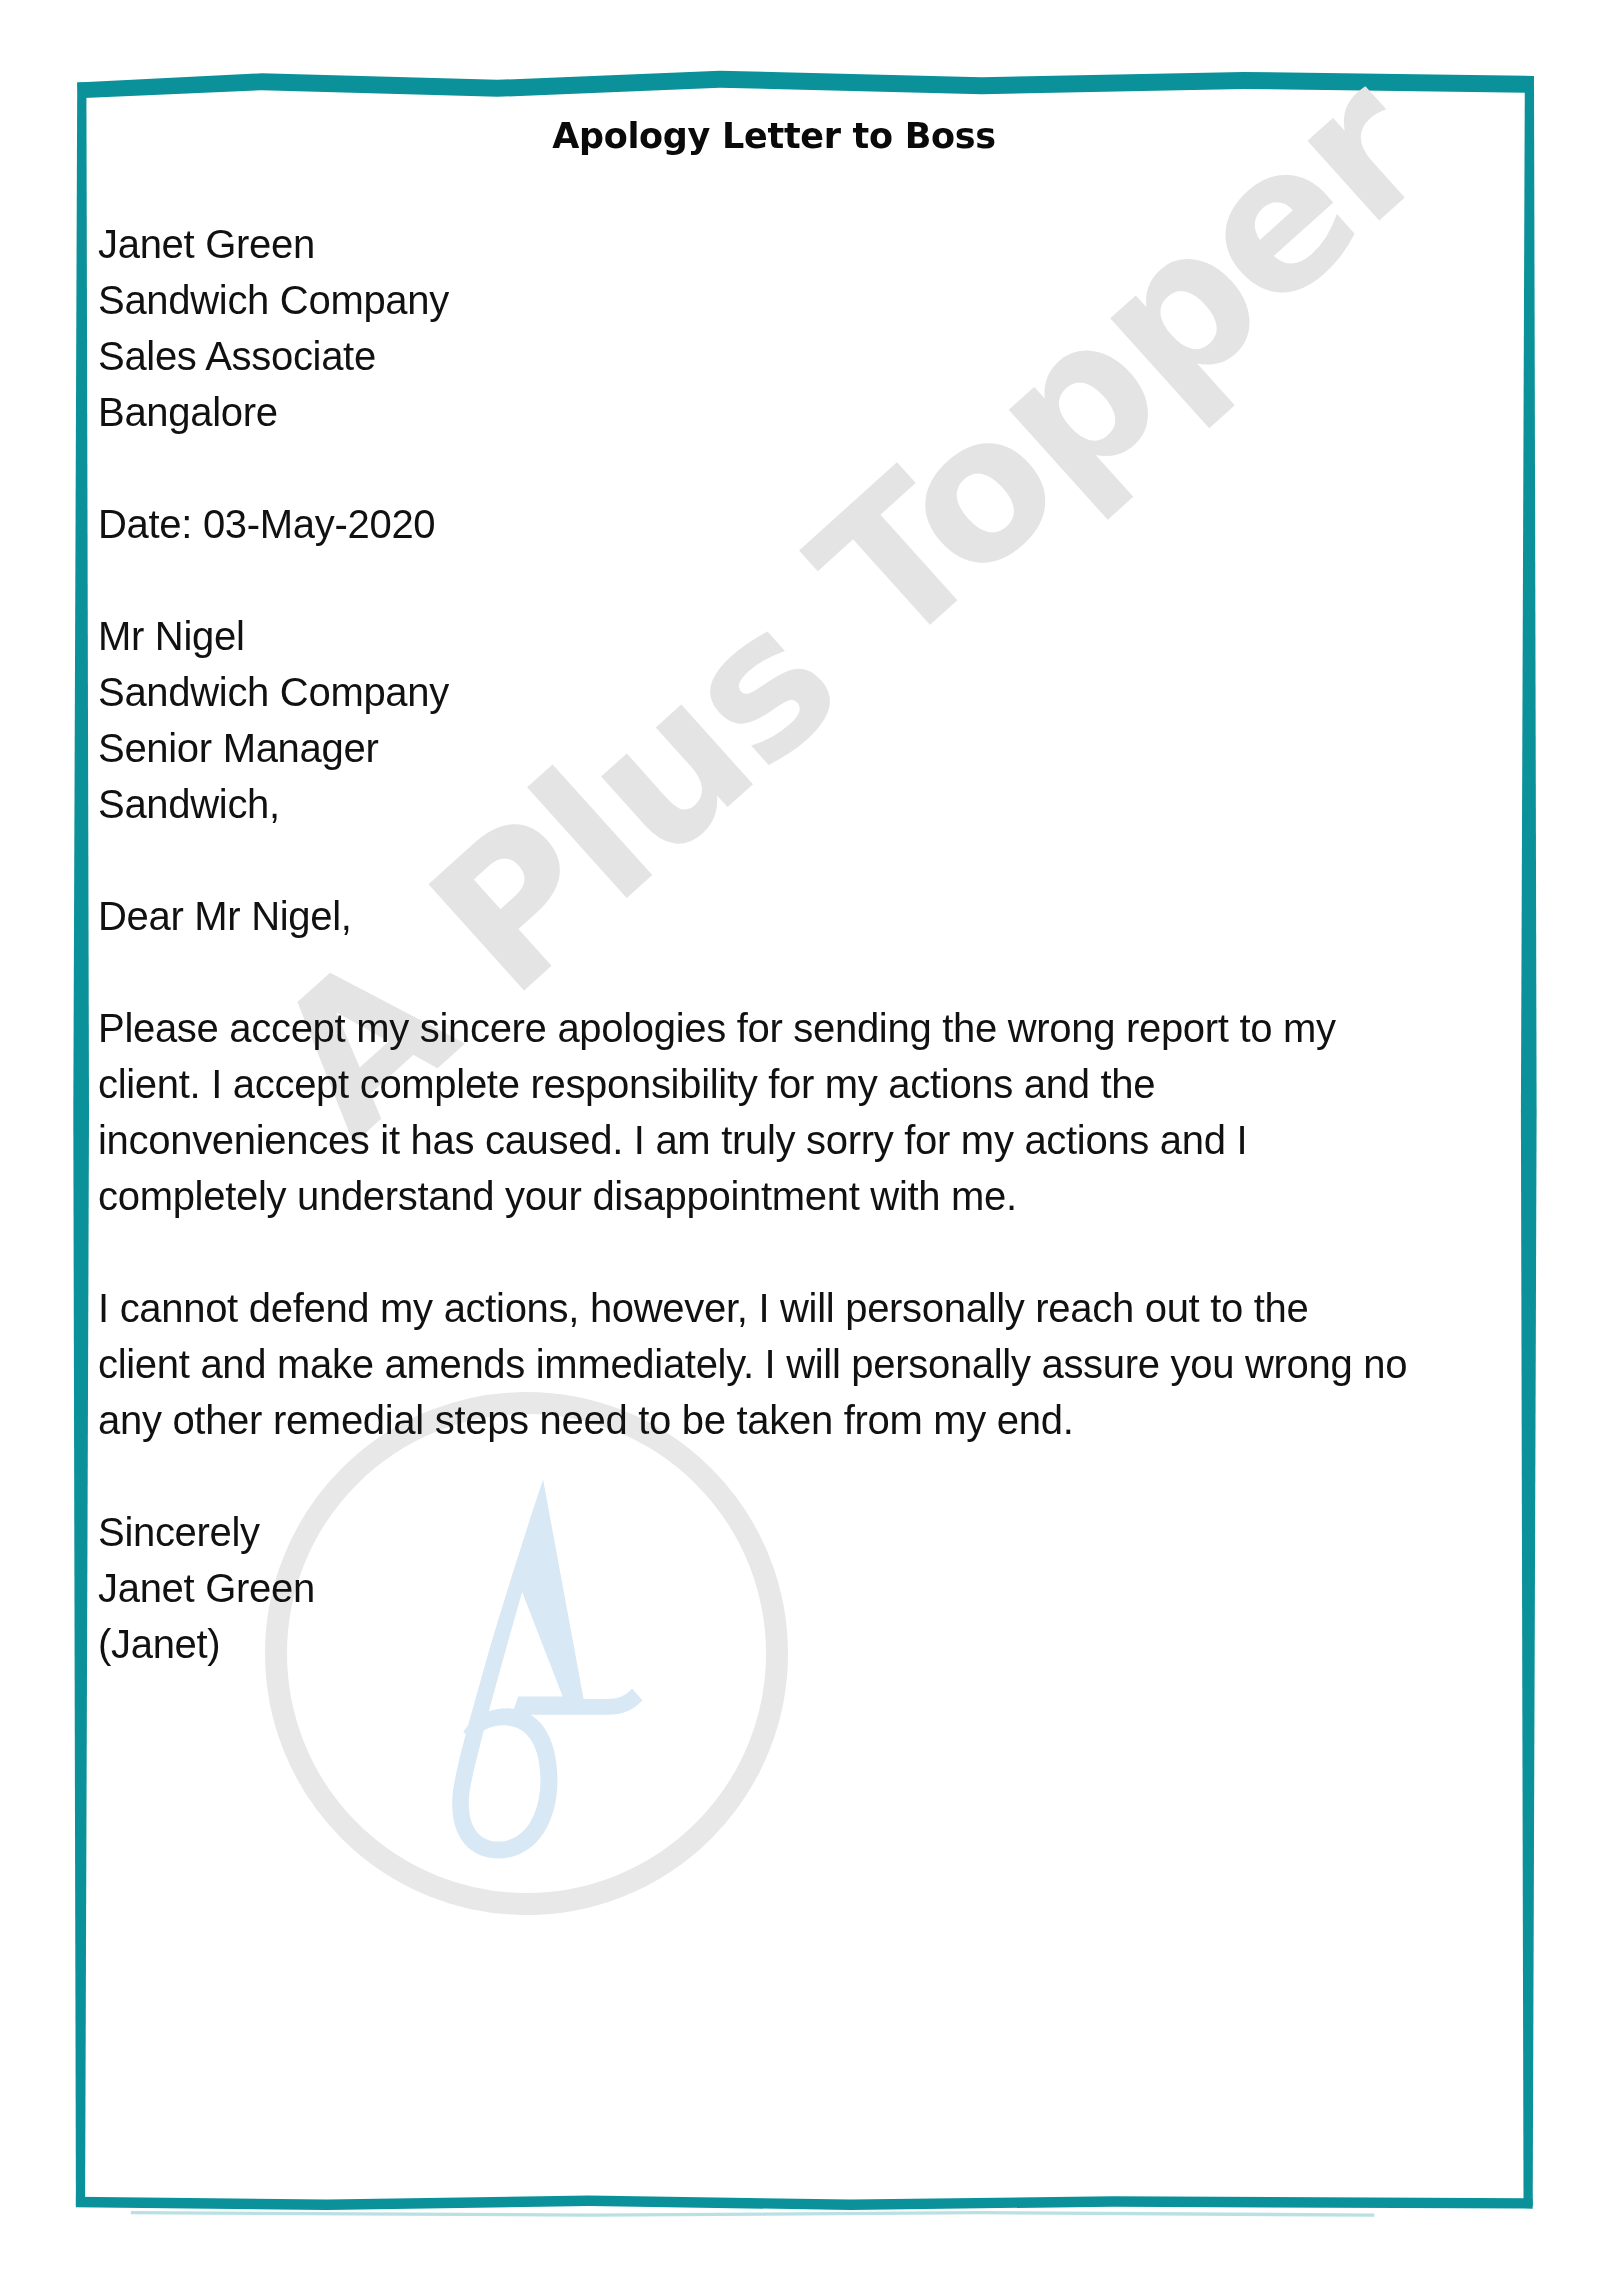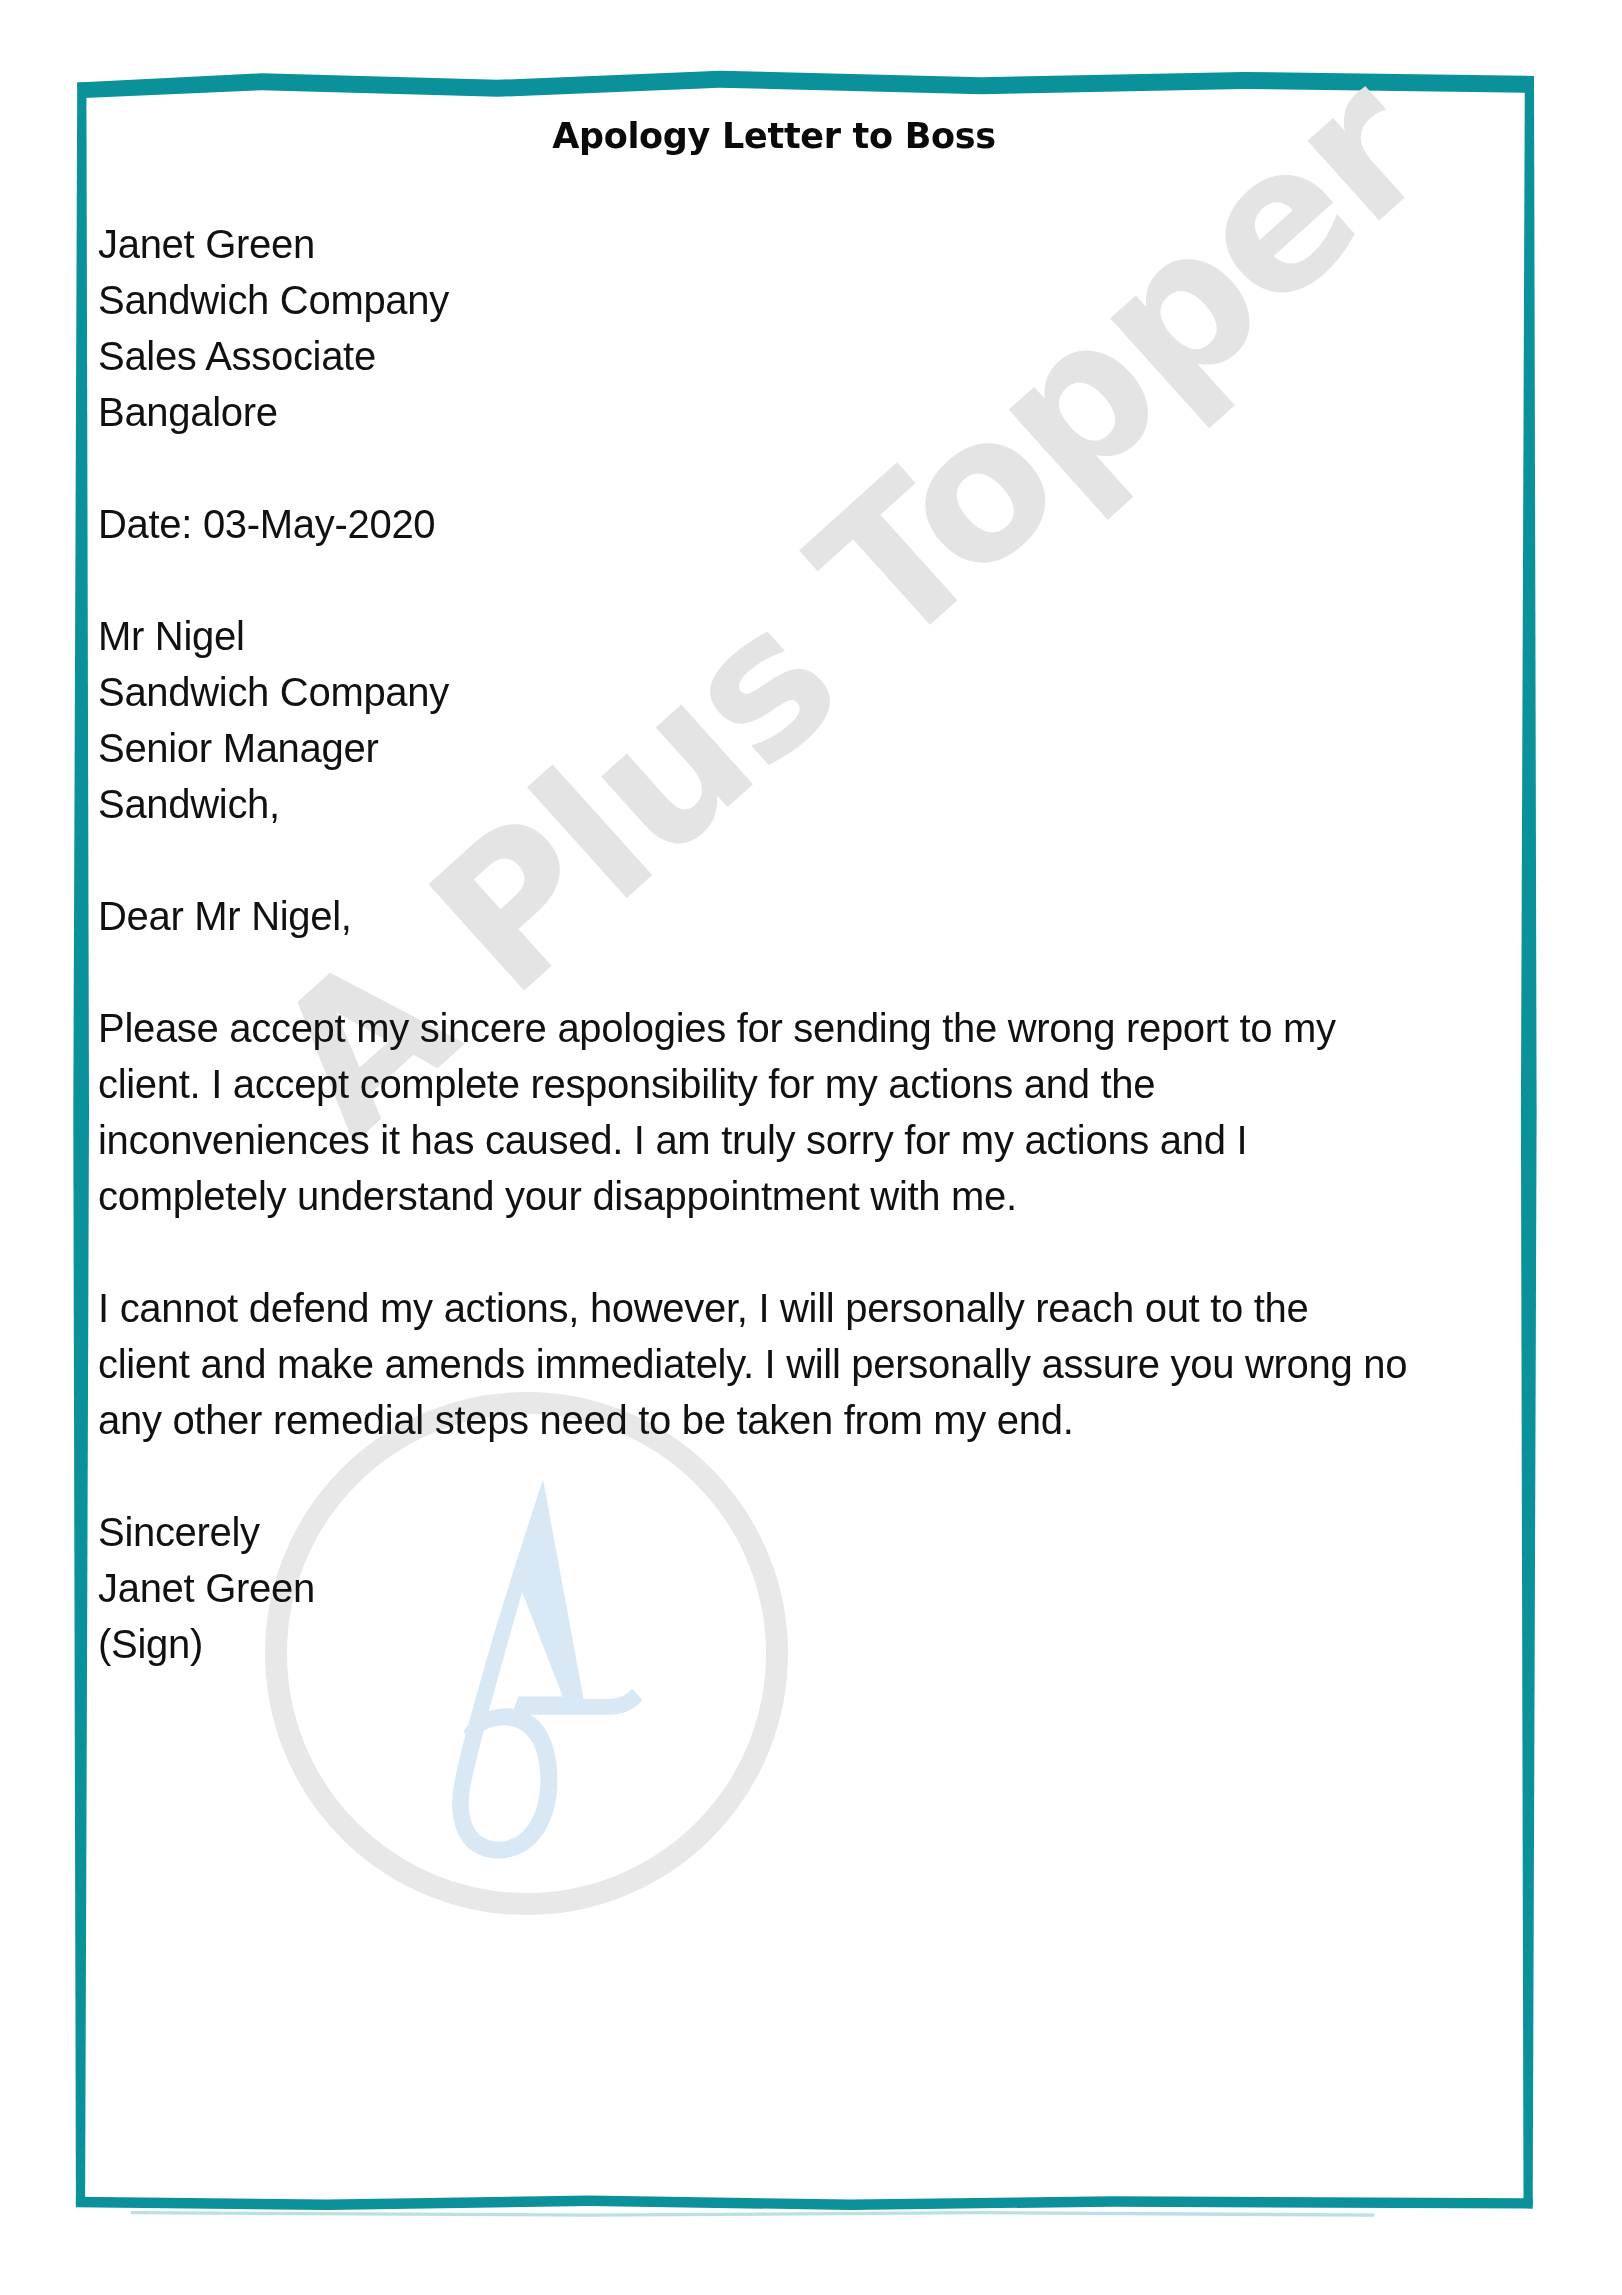--- a/index.html
+++ b/index.html
@@ -222,19 +222,19 @@
         <div class="line">I cannot defend my actions, however, I will personally reach out to the</div>
         <div class="line">client and make amends immediately. I will personally assure you wrong no</div>
         <div class="line">any other remedial steps need to be taken from my end.</div>
       </div>
 
       <div class="gap"></div>
 
       <div>
         <div class="line">Sincerely</div>
         <div class="line">Janet Green</div>
-        <div class="line">(Sign)</div>
+        <div class="line">(Janet)</div>
       </div>
 
     </div>
   </div>
 </div>
 
 
 </body></html>

